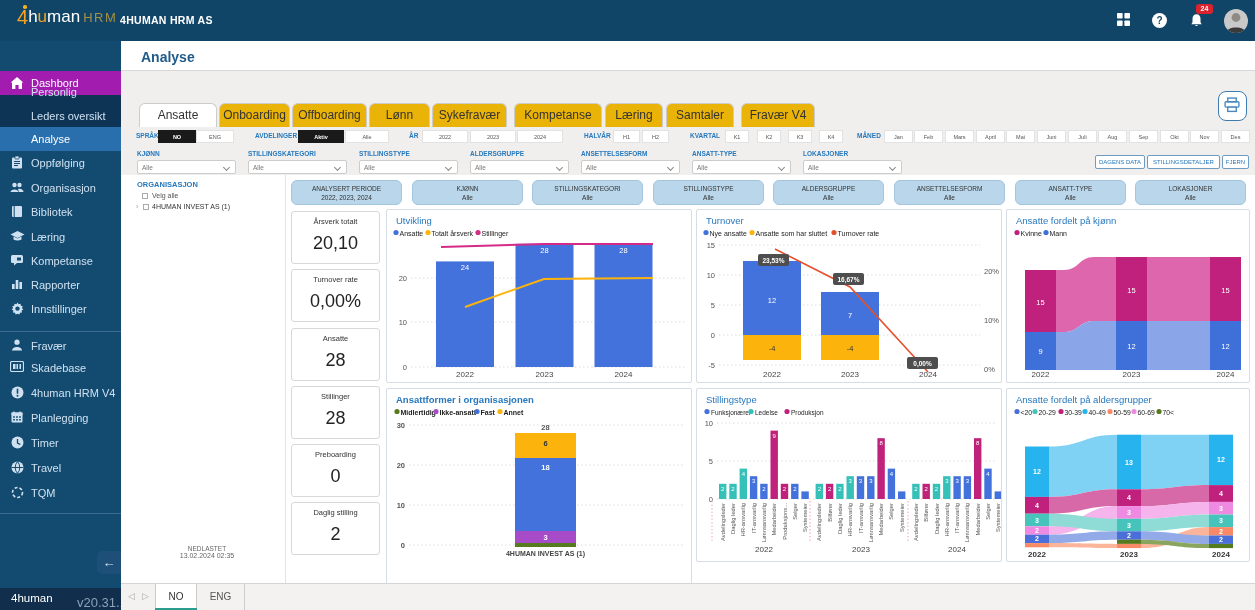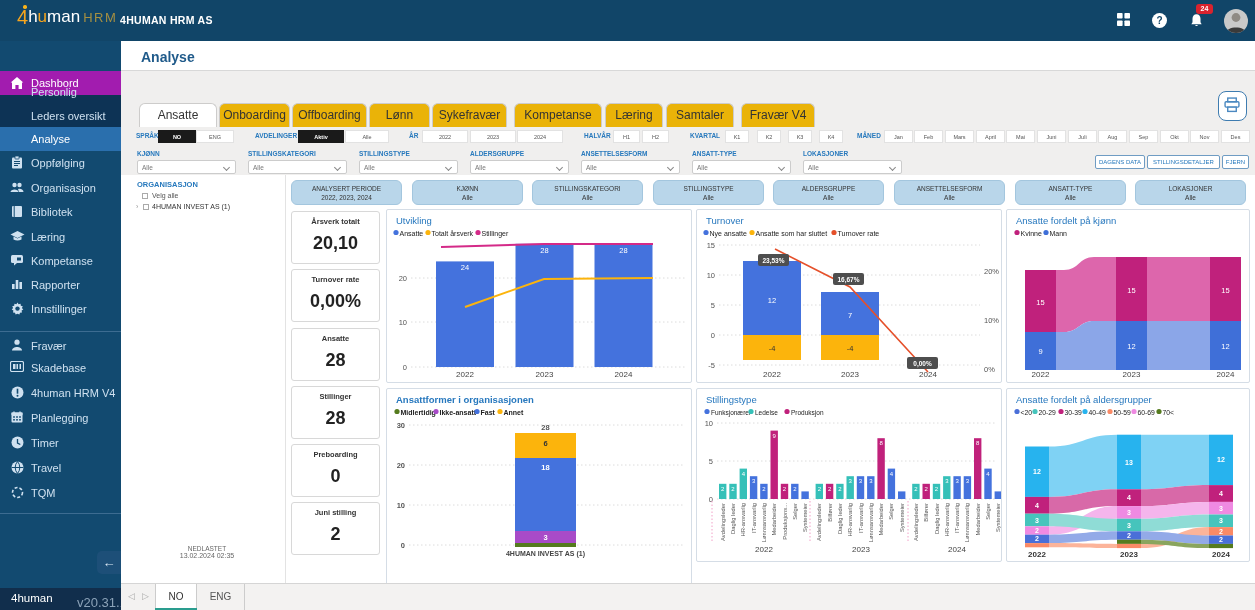--- a/index.html
+++ b/index.html
@@ -20,21 +20,21 @@
 .flabel { position:absolute; font-size:6.5px; font-weight:bold; color:#2779bd; }
 .flabel2 { position:absolute; font-size:6.5px; font-weight:bold; color:#2779bd; }
 .fbtn { position:absolute; top:130px; height:13px; background:#fff; border:1px solid #e2e2e2; font-size:5.5px; color:#555; text-align:center; line-height:12px; }
 .fbtn.dark { background:#1a1a1a; color:#fff; border-color:#1a1a1a; font-weight:bold; }
 .fsel { position:absolute; top:160px; width:99px; height:14px; background:#fff; border:1px solid #ccc; border-radius:2px; font-size:6.5px; color:#777; line-height:13px; padding-left:4px; }
 .fsel:after { content:""; position:absolute; right:6px; top:4px; width:4px; height:4px; border-right:1.2px solid #888; border-bottom:1.2px solid #888; transform:rotate(45deg); }
 .obtn { position:absolute; top:155px; height:14px; background:#fff; border:1px solid #6f9cc3; border-radius:2px; font-size:6px; color:#2779bd; text-align:center; line-height:12px; }
 .pill { position:absolute; top:180px; width:111px; height:25px; background:#b9d6ea; border:1px solid #a3c6de; border-radius:6px; text-align:center; }
 .pill .p1 { font-size:6.5px; color:#333; margin-top:4px; }
 .pill .p2 { font-size:6.5px; color:#333; margin-top:2px; }
-.kpi { position:absolute; left:291px; width:89px; height:53px; background:#fff; border:1px solid #d8d8d8; border-radius:3px; text-align:center;font-weight:bold; }
+.kpi { position:absolute; left:291px; width:89px; height:53px; background:#fff; border:1px solid #d8d8d8; border-radius:3px; text-align:center; }
 .kpi .kl { font-size:7.5px; color:#333; margin-top:5px; }
 .kpi .kv { font-size:18px; color:#222; margin-top:7px; }
 .card { position:absolute; background:#fff; border:1px solid #d5dde6; border-radius:2px; }
 </style></head><body>
 <div class="topbar">
 <div class="abs" style="left:17px;top:6px;white-space:nowrap;">
 <span style="position:absolute;left:6px;top:-1px;width:3.5px;height:3.5px;border-radius:50%;background:#f9b31a;"></span>
 <span style="font-size:20px;color:#f7a51d;vertical-align:-2px;">4</span><span style="font-size:17px;color:#fff;">h</span><span style="font-size:17px;color:#f7a51d;">u</span><span style="font-size:17px;color:#fff;">man</span><span style="font-size:13px;color:#a58f42;letter-spacing:1.5px;margin-left:3px;">HRM</span></div>
 <div class="abs" style="left:120px;top:14px;font-size:10.5px;font-weight:bold;color:#fff;letter-spacing:.3px;">4HUMAN HRM AS</div>
 <svg class="abs" style="left:1117px;top:13px;" width="13" height="13" viewBox="0 0 13 13">
@@ -321,21 +321,21 @@
   </div>
 <div class="kpi" style="top:386px;">
     <div class="kl">Stillinger</div>
     <div class="kv">28</div>
   </div>
 <div class="kpi" style="top:444px;">
     <div class="kl">Preboarding</div>
     <div class="kv">0</div>
   </div>
 <div class="kpi" style="top:502px;">
-    <div class="kl">Juni stilling</div>
+    <div class="kl">Daglig stilling</div>
     <div class="kv">2</div>
   </div>
 <div class="card" style="left:386px;top:209px;width:306px;height:174px;"><svg width="304" height="172" viewBox="0 0 304 172">
       <text x="9" y="14" font-size="9.5" fill="#2778be">Utvikling</text>
       <circle cx="9" cy="22.5" r="2.6" fill="#4472dd"></circle>
       <text x="12.5" y="25.5" font-size="7" fill="#222">Ansatte</text>
       <circle cx="41" cy="22.5" r="2.6" fill="#fcb40c"></circle>
       <text x="44.5" y="25.5" font-size="7" fill="#222">Totalt årsverk</text>
       <circle cx="91" cy="22.5" r="2.6" fill="#d42a88"></circle>
       <text x="94.5" y="25.5" font-size="7" fill="#222">Stillinger</text>

